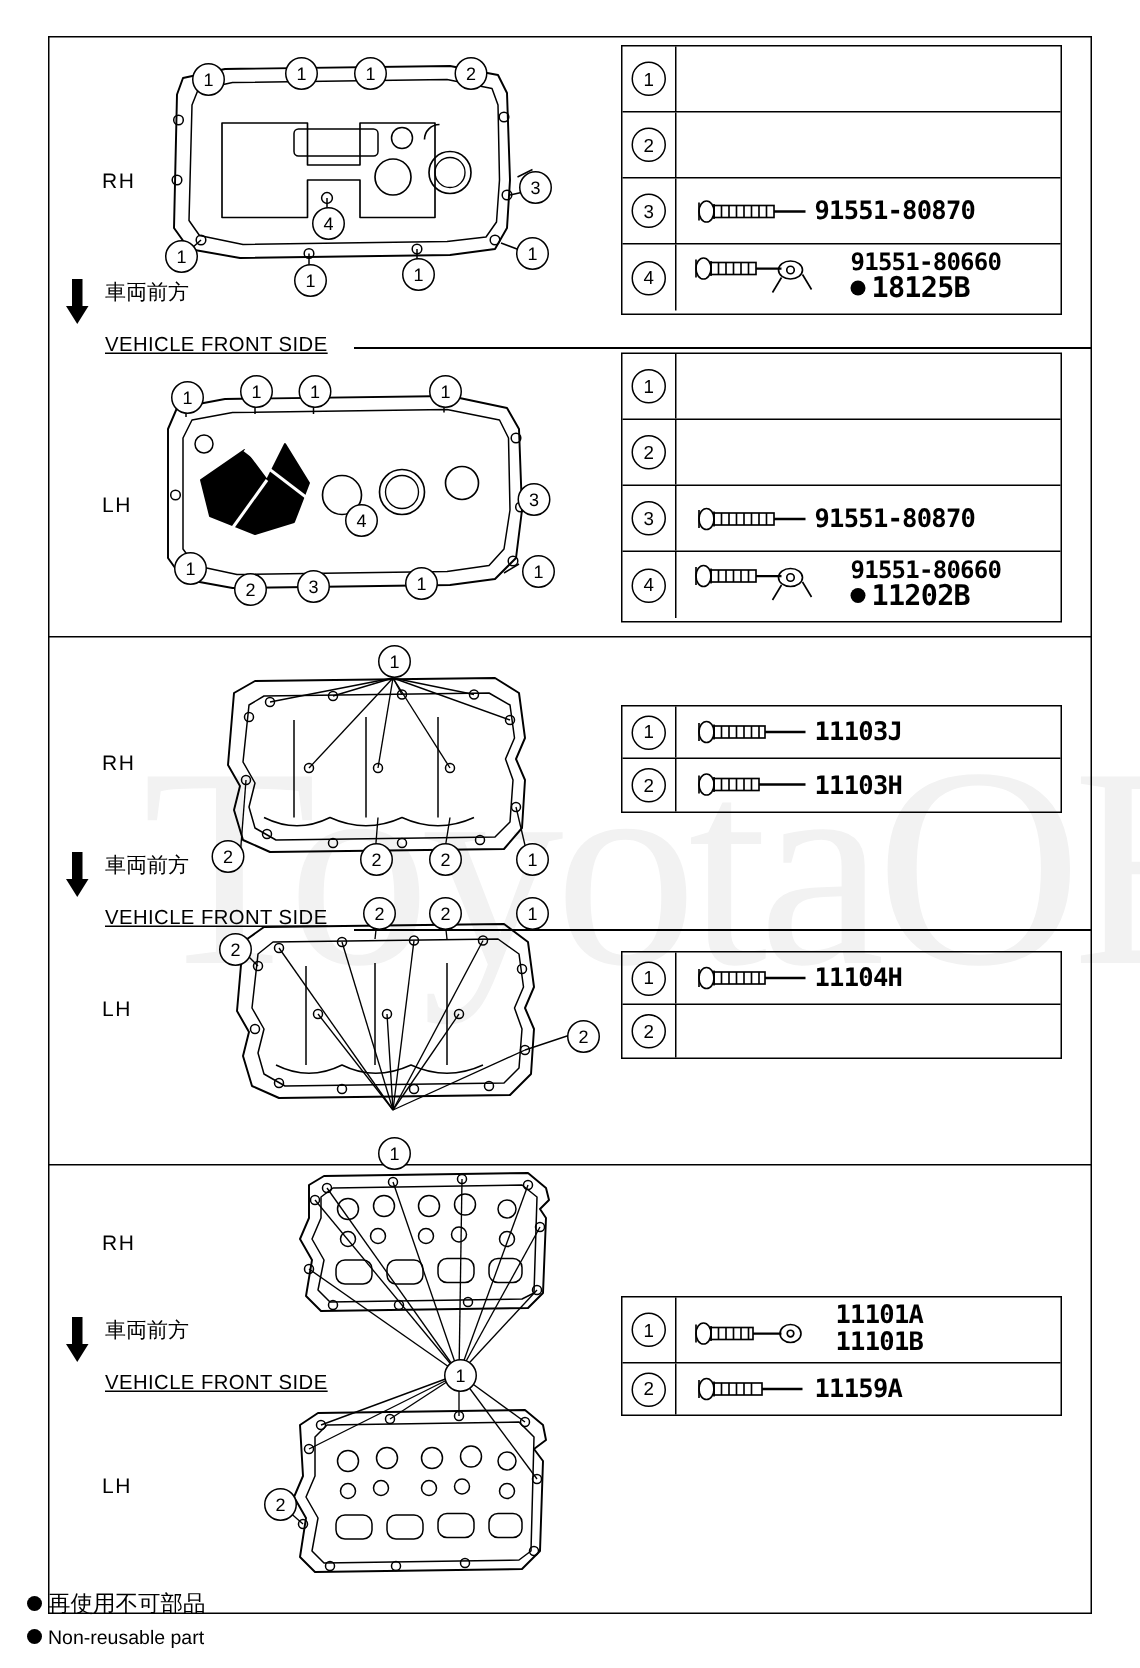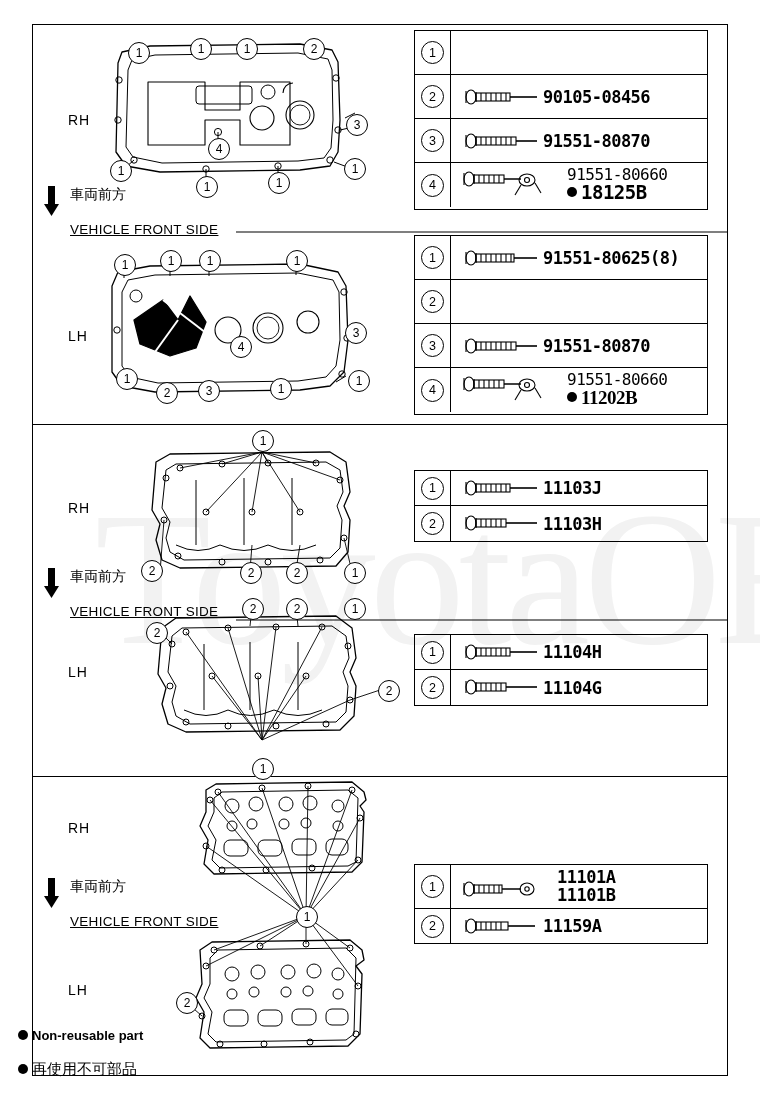--- a/index.html
+++ b/index.html
@@ -15,21 +15,21 @@
   .vfs{font-family:"Liberation Sans",sans-serif;font-size:13.5px;letter-spacing:0.3px;text-decoration:underline;}
   .tbl{position:absolute;z-index:6;border:1.5px solid #000;box-sizing:border-box;background:transparent;}
   .trow{display:flex;align-items:center;box-sizing:border-box;border-bottom:1.2px solid #000;height:44px;}
   .trow:last-child{border-bottom:none;}
   .tnum{width:36px;min-width:36px;height:100%;display:flex;align-items:center;justify-content:center;border-right:1.2px solid #000;box-sizing:border-box;}
   .circnum{width:21px;height:21px;border:1.3px solid #000;border-radius:50%;display:flex;align-items:center;justify-content:center;font-size:12.5px;font-family:"Liberation Sans",sans-serif;}
   .tbody{flex:1;display:flex;align-items:center;height:100%;padding-left:6px;box-sizing:border-box;position:relative;}
   .boltpic{width:86px;min-width:86px;height:100%;position:relative;}
   .boltpic2{width:110px;min-width:110px;height:100%;position:relative;}
   .pnum{font-family:"DejaVu Sans Mono",monospace;font-size:17px;font-weight:bold;letter-spacing:-0.5px;white-space:nowrap;}
-  .pnum-sm{font-family:"DejaVu Sans Mono",monospace;font-size:16px;font-weight:normal;letter-spacing:-0.5px;white-space:nowrap;text-align:center;}
+  .pnum-sm{font-family:"DejaVu Sans Mono",monospace;font-size:16px;font-weight:bold;letter-spacing:-0.5px;white-space:nowrap;text-align:center;}
   .twoline{display:flex;flex-direction:column;justify-content:center;line-height:1.05;}
   .dot{display:inline-block;width:10px;height:10px;border-radius:50%;background:#000;margin-right:4px;vertical-align:middle;position:relative;top:-1px;}
   .footnote{position:absolute;z-index:6;font-size:13px;}
   .fn-jp{font-family:"DejaVu Sans",sans-serif;font-size:15px;}
   .fn-en{font-family:"Liberation Sans",sans-serif;font-size:13px;}
   .docid{position:absolute;z-index:6;font-family:"DejaVu Sans Mono",monospace;font-size:13.5px;letter-spacing:0px;}
   .cn{position:absolute;z-index:6;width:20px;height:20px;border:1.3px solid #000;border-radius:50%;background:#fff;display:flex;align-items:center;justify-content:center;font-size:12px;font-family:"Liberation Sans",sans-serif;}
 </style>
 </head>
 <body>
@@ -370,35 +370,20 @@
   <div class="tbl" style="left:414px;top:30px;width:294px;height:180px;">
     <div class="trow">
       <div class="tnum">
           <span class="circnum">1</span>
         </div>
     </div>
     <div class="trow">
       <div class="tnum">
           <span class="circnum">2</span>
         </div>
-      <div class="tbody">
-        <div class="boltpic">
-          <svg viewBox="0 0 86 44" width="86" height="44">
-              <g stroke="#000" fill="none" stroke-width="1.1">
-                <ellipse cx="14" cy="22" rx="5" ry="7"></ellipse>
-                <path d="M9 16 L9 28"></path>
-                <path d="M19 17 L19 27"></path>
-                <rect x="19" y="18" width="34" height="8"></rect>
-                <path d="M24 18 L24 26 M29 18 L29 26 M34 18 L34 26 M39 18 L39 26 M44 18 L44 26 M49 18 L49 26"></path>
-                <path d="M53 22 L80 22" stroke-width="1.6"></path>
-              </g>
-            </svg>
-        </div>
-        <span class="pnum">90105-08456</span>
-      </div>
     </div>
     <div class="trow">
       <div class="tnum">
           <span class="circnum">3</span>
         </div>
       <div class="tbody">
         <div class="boltpic">
           <svg viewBox="0 0 86 44" width="86" height="44">
               <g stroke="#000" fill="none" stroke-width="1.1">
                 <ellipse cx="14" cy="22" rx="5" ry="7"></ellipse>
@@ -443,35 +428,20 @@
         </div>
       </div>
     </div>
   </div>
 
   <div class="tbl" style="left:414px;top:235px;width:294px;height:180px;">
     <div class="trow">
       <div class="tnum">
           <span class="circnum">1</span>
         </div>
-      <div class="tbody">
-        <div class="boltpic">
-          <svg viewBox="0 0 86 44" width="86" height="44">
-              <g stroke="#000" fill="none" stroke-width="1.1">
-                <ellipse cx="14" cy="22" rx="5" ry="7"></ellipse>
-                <path d="M9 16 L9 28"></path>
-                <path d="M19 17 L19 27"></path>
-                <rect x="19" y="18" width="38" height="8"></rect>
-                <path d="M24 18 L24 26 M29 18 L29 26 M34 18 L34 26 M39 18 L39 26 M44 18 L44 26 M49 18 L49 26 M54 18 L54 26"></path>
-                <path d="M57 22 L80 22" stroke-width="1.6"></path>
-              </g>
-            </svg>
-        </div>
-        <span class="pnum">91551-80625(8)</span>
-      </div>
     </div>
     <div class="trow">
       <div class="tnum">
           <span class="circnum">2</span>
         </div>
     </div>
     <div class="trow">
       <div class="tnum">
           <span class="circnum">3</span>
         </div>
@@ -509,21 +479,21 @@
                 <circle cx="70" cy="17" r="2.5"></circle>
                 <path d="M64 22 L58 32"></path>
                 <path d="M78 20 L84 30"></path>
               </g>
             </svg>
         </div>
         <div class="twoline">
           <span class="pnum-sm">91551-80660</span>
           <span style="display:flex;align-items:center;">
               <i class="dot"></i>
-              <span class="pnum" style="font-size:19px;font-family:Liberation Serif, serif;">11202B</span>
+              <span class="pnum" style="font-size:19px;">11202B</span>
             </span>
         </div>
       </div>
     </div>
   </div>
 
   <div class="tbl" style="left:414px;top:470px;width:294px;height:72px;">
     <div class="trow" style="height:35px;">
       <div class="tnum">
           <span class="circnum">1</span>
@@ -584,35 +554,20 @@
               </g>
             </svg>
         </div>
         <span class="pnum">11104H</span>
       </div>
     </div>
     <div class="trow" style="height:35px;">
       <div class="tnum">
           <span class="circnum">2</span>
         </div>
-      <div class="tbody">
-        <div class="boltpic" style="height:35px;">
-          <svg viewBox="0 0 86 35" width="86" height="35">
-              <g stroke="#000" fill="none" stroke-width="1.1">
-                <ellipse cx="14" cy="17" rx="5" ry="7"></ellipse>
-                <path d="M9 11 L9 23"></path>
-                <path d="M19 12 L19 22"></path>
-                <rect x="19" y="13" width="30" height="8"></rect>
-                <path d="M24 13 L24 21 M29 13 L29 21 M34 13 L34 21 M39 13 L39 21 M44 13 L44 21"></path>
-                <path d="M49 17 L80 17" stroke-width="1.6"></path>
-              </g>
-            </svg>
-        </div>
-        <span class="pnum">11104G</span>
-      </div>
     </div>
   </div>
 
   <div class="tbl" style="left:414px;top:864px;width:294px;height:80px;">
     <div class="trow" style="height:44px;">
       <div class="tnum">
           <span class="circnum">1</span>
         </div>
       <div class="tbody">
         <div class="boltpic2" style="width:100px;min-width:100px;height:44px;">
@@ -654,20 +609,20 @@
         </div>
         <span class="pnum">11159A</span>
       </div>
     </div>
   </div>
 
   <div class="footnote" style="left:18px;top:1060px;display:flex;align-items:center;">
     <i class="dot"></i>
     <span class="fn-jp">再使用不可部品</span>
   </div>
-  <div class="footnote" style="left:18px;top:1028px;display:flex;align-items:center;font-weight:bold;">
+  <div class="footnote" style="left:18px;top:1084px;display:flex;align-items:center;">
     <i class="dot"></i>
     <span class="fn-en">Non-reusable part</span>
   </div>
 
   <div class="docid" style="left:676px;top:1116px;">11A141D</div>
 
 </div>
 
 </body></html>

